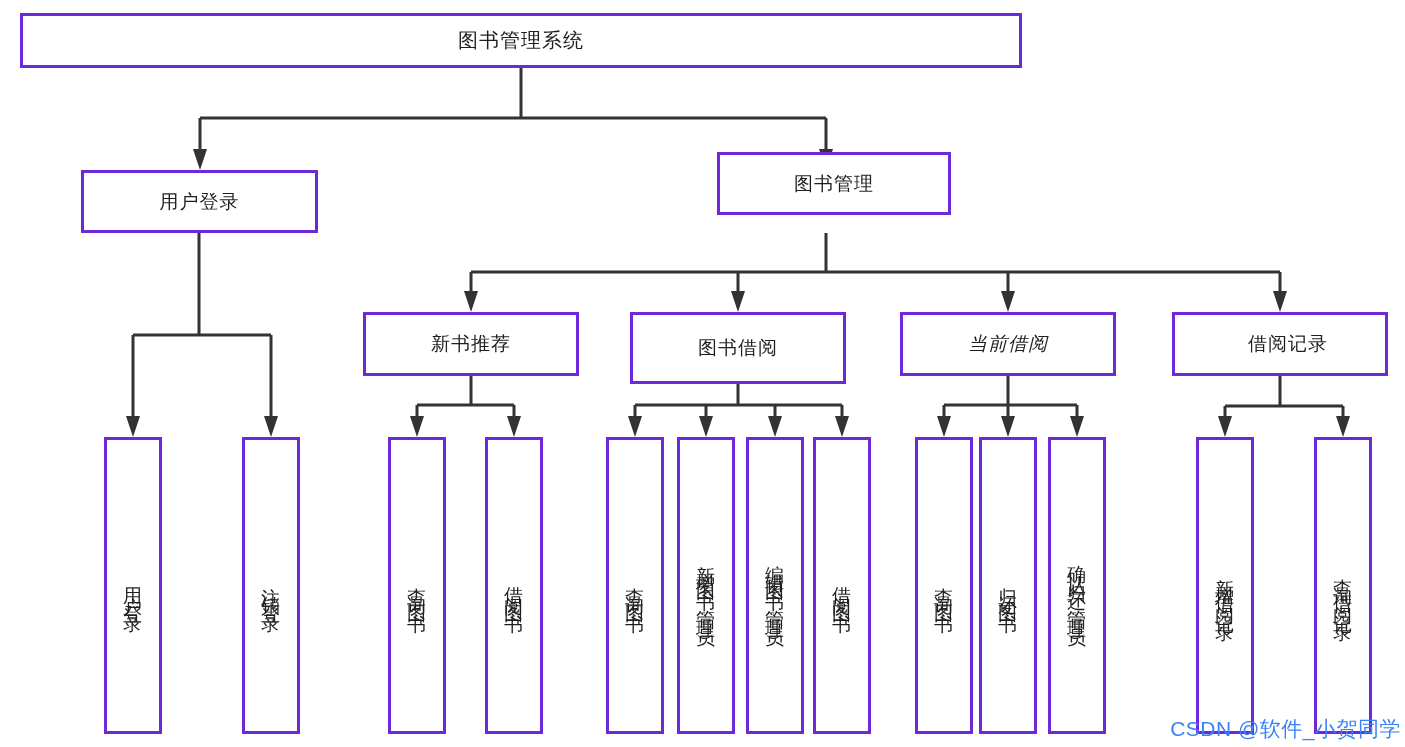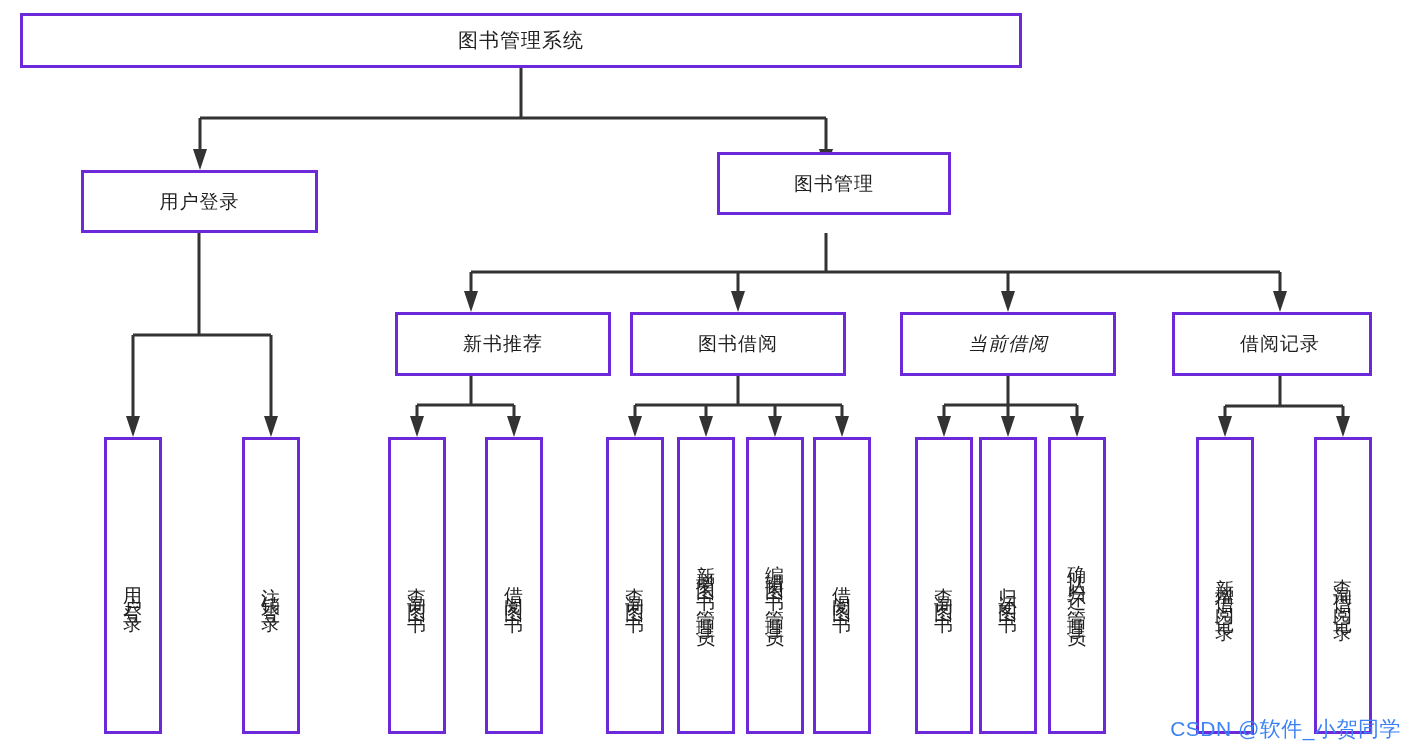--- a/index.html
+++ b/index.html
@@ -82,30 +82,30 @@
     <span>图书管理系统</span>
   </div>
 
   <div class="node hnode" style="left:81px; top:170px; width:237px; height:63px;">
     <span>用户登录</span>
   </div>
   <div class="node hnode" style="left:709px; top:152px; width:234px; height:63px;margin-left:8px;">
     <span>图书管理</span>
   </div>
 
-  <div class="node hnode" style="left:363px; top:312px; width:216px; height:64px;margin-left:32px;">
+  <div class="node hnode" style="left:363px; top:312px; width:216px; height:64px;">
     <span>新书推荐</span>
   </div>
-  <div class="node hnode" style="left:630px; top:312px; width:216px; height:64px;justify-content:center;">
+  <div class="node hnode" style="left:630px; top:312px; width:216px; height:72px;justify-content:center;">
     <span>图书借阅</span>
   </div>
   <div class="node hnode" style="left:900px; top:312px; width:216px; height:64px;font-style:italic;">
     <span>当前借阅</span>
   </div>
-  <div class="node hnode" style="left:1172px; top:312px; width:200px; height:64px;padding-left:16px;">
+  <div class="node hnode" style="left:1172px; top:312px; width:216px; height:64px;padding-left:16px;">
     <span>借阅记录</span>
   </div>
 
   <div class="node leaf" style="left:104px; top:437px; width:58px; height:297px;">
     <span class="vtext">用户登录</span>
   </div>
   <div class="node leaf" style="left:242px; top:437px; width:58px; height:297px;">
     <span class="vtext">注销登录</span>
   </div>
 

